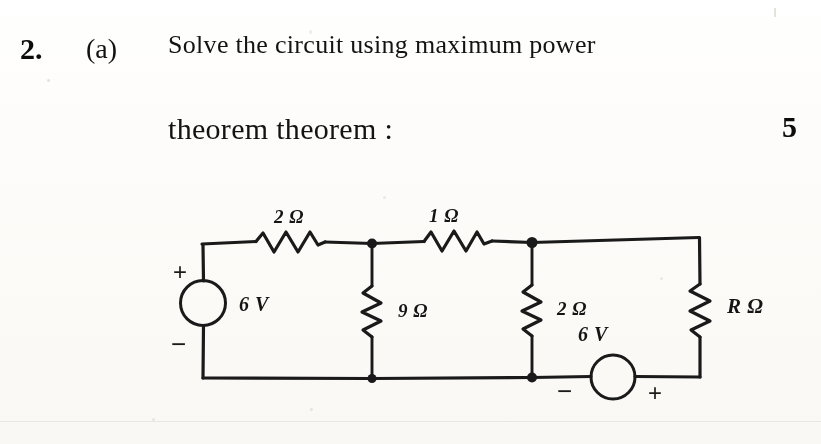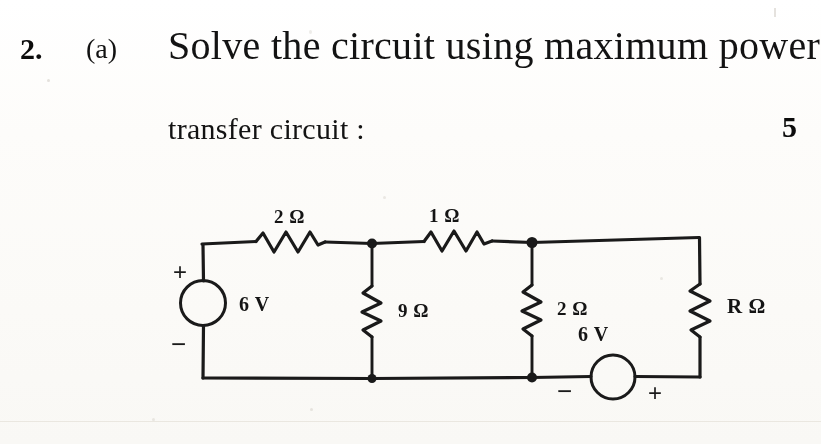--- a/index.html
+++ b/index.html
@@ -40,22 +40,22 @@
     position: absolute;
     left: 86px;
     top: 33px;
     font-size: 28px;
     font-family: "Liberation Serif", serif;
     color: #111111;
   }
   .qline1 {
     position: absolute;
     left: 168px;
-    top: 22px;
-    font-size: 40px;
+    top: 30px;
+    font-size: 26px;
     font-family: "Liberation Serif", serif;
     color: #131313;
     white-space: nowrap;
     letter-spacing: 0.3px;
   }
   .qline2 {
     position: absolute;
     left: 168px;
     top: 112px;
     font-size: 30px;
@@ -110,20 +110,21 @@
 
   
   .clabel {
     position: absolute;
     font-family: "Liberation Serif", serif;
     font-weight: bold;
     font-size: 19px;
     color: #141414;
     white-space: nowrap;
     letter-spacing: 0.5px;
+    font-style: italic;
   }
   .sign {
     position: absolute;
     font-family: "Liberation Sans", sans-serif;
     font-size: 24px;
     color: #1a1a1a;
     white-space: nowrap;
     line-height: 1;
   }
 
@@ -150,21 +151,21 @@
   <div class="speck" style="left:47px;top:79px;width:3px;height:3px;border-radius:50%;"></div>
   <div class="speck" style="left:309px;top:30px;width:3px;height:4px;border-radius:50%;opacity:.35;"></div>
   <div class="speck" style="left:310px;top:408px;width:3px;height:3px;border-radius:50%;opacity:.45;"></div>
   <div class="speck" style="left:152px;top:418px;width:3px;height:3px;border-radius:50%;opacity:.4;"></div>
   <div class="speck" style="left:383px;top:196px;width:3px;height:3px;border-radius:50%;opacity:.4;"></div>
   <div class="speck" style="left:660px;top:277px;width:3px;height:3px;border-radius:50%;opacity:.4;"></div>
 
   <div class="qnum">2.</div>
   <div class="qpart">(a)</div>
   <div class="qline1">Solve the circuit using maximum power</div>
-  <div class="qline2">transfer circuit :</div>
+  <div class="qline2">theorem theorem :</div>
   <div class="qmarks">5</div>
 
   <div id="circuit">
     <svg width="821" height="444" viewBox="0 0 821 444" xmlns="http://www.w3.org/2000/svg">
 
       <path class="ink" d="M 203 245 L 203.5 281"></path>
 
       <path class="ink" d="M 202 244 L 256 241.5"></path>
 
       <path class="ink" d="M 256 241.5 L 263 233 L 274 252 L 286 232 L 298 252 L 310 232 L 318 245 L 325 242"></path>

